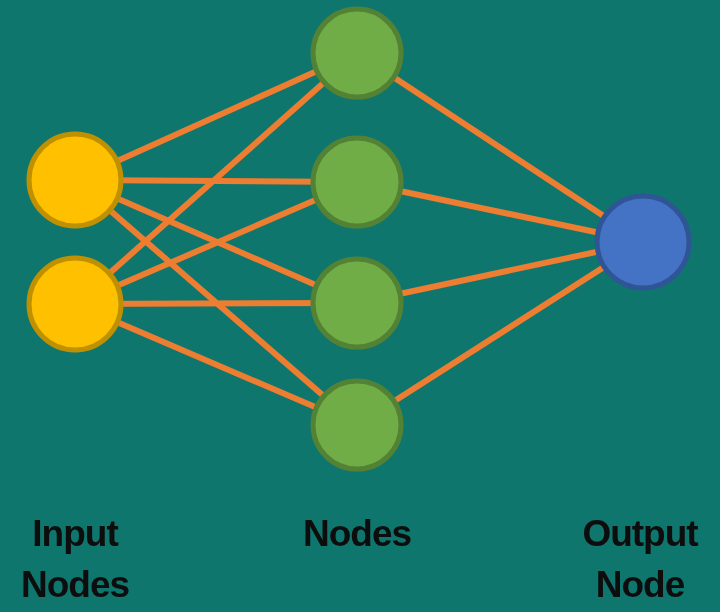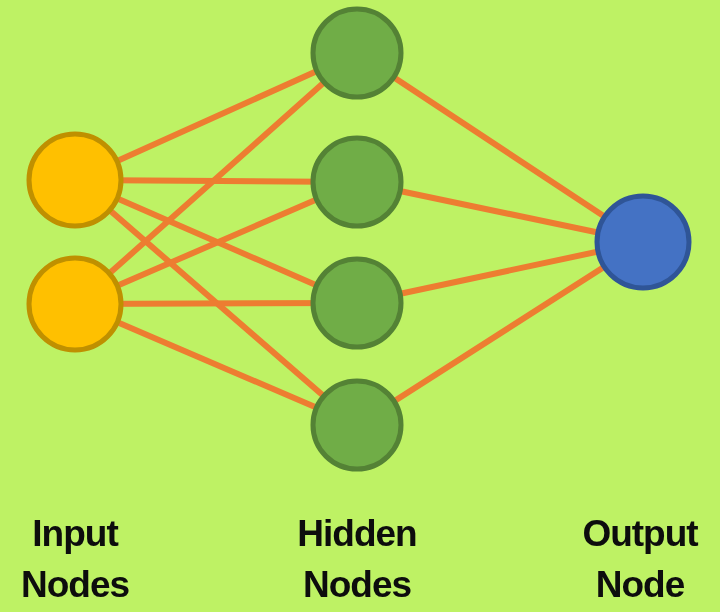--- a/index.html
+++ b/index.html
@@ -4,21 +4,21 @@
 <style>
   html, body {
     margin: 0;
     padding: 0;
     background: #ffffff;
   }
   .canvas {
     position: relative;
     width: 720px;
     height: 612px;
-    background: #bef264;
+    background: #0f766e;
     overflow: hidden;
     font-family: "Liberation Sans", sans-serif;
   }
   .network-svg {
     position: absolute;
     left: 0;
     top: 0;
   }
   .caption {
     position: absolute;
@@ -59,21 +59,20 @@
       <circle cx="357" cy="425" r="44" fill="#70AD47" stroke="#548235" stroke-width="5"></circle>
       <circle cx="643" cy="242" r="46" fill="#4472C4" stroke="#2F5597" stroke-width="5"></circle>
     </svg>
 
   <div class="caption" style="left:-25px;">
     <span>Input</span>
     <span>Nodes</span>
   </div>
 
   <div class="caption" style="left:257px;">
-    <span>Hidden</span>
     <span>Nodes</span>
   </div>
 
   <div class="caption" style="left:540px;">
     <span>Output</span>
     <span>Node</span>
   </div>
 
 </div>
 

